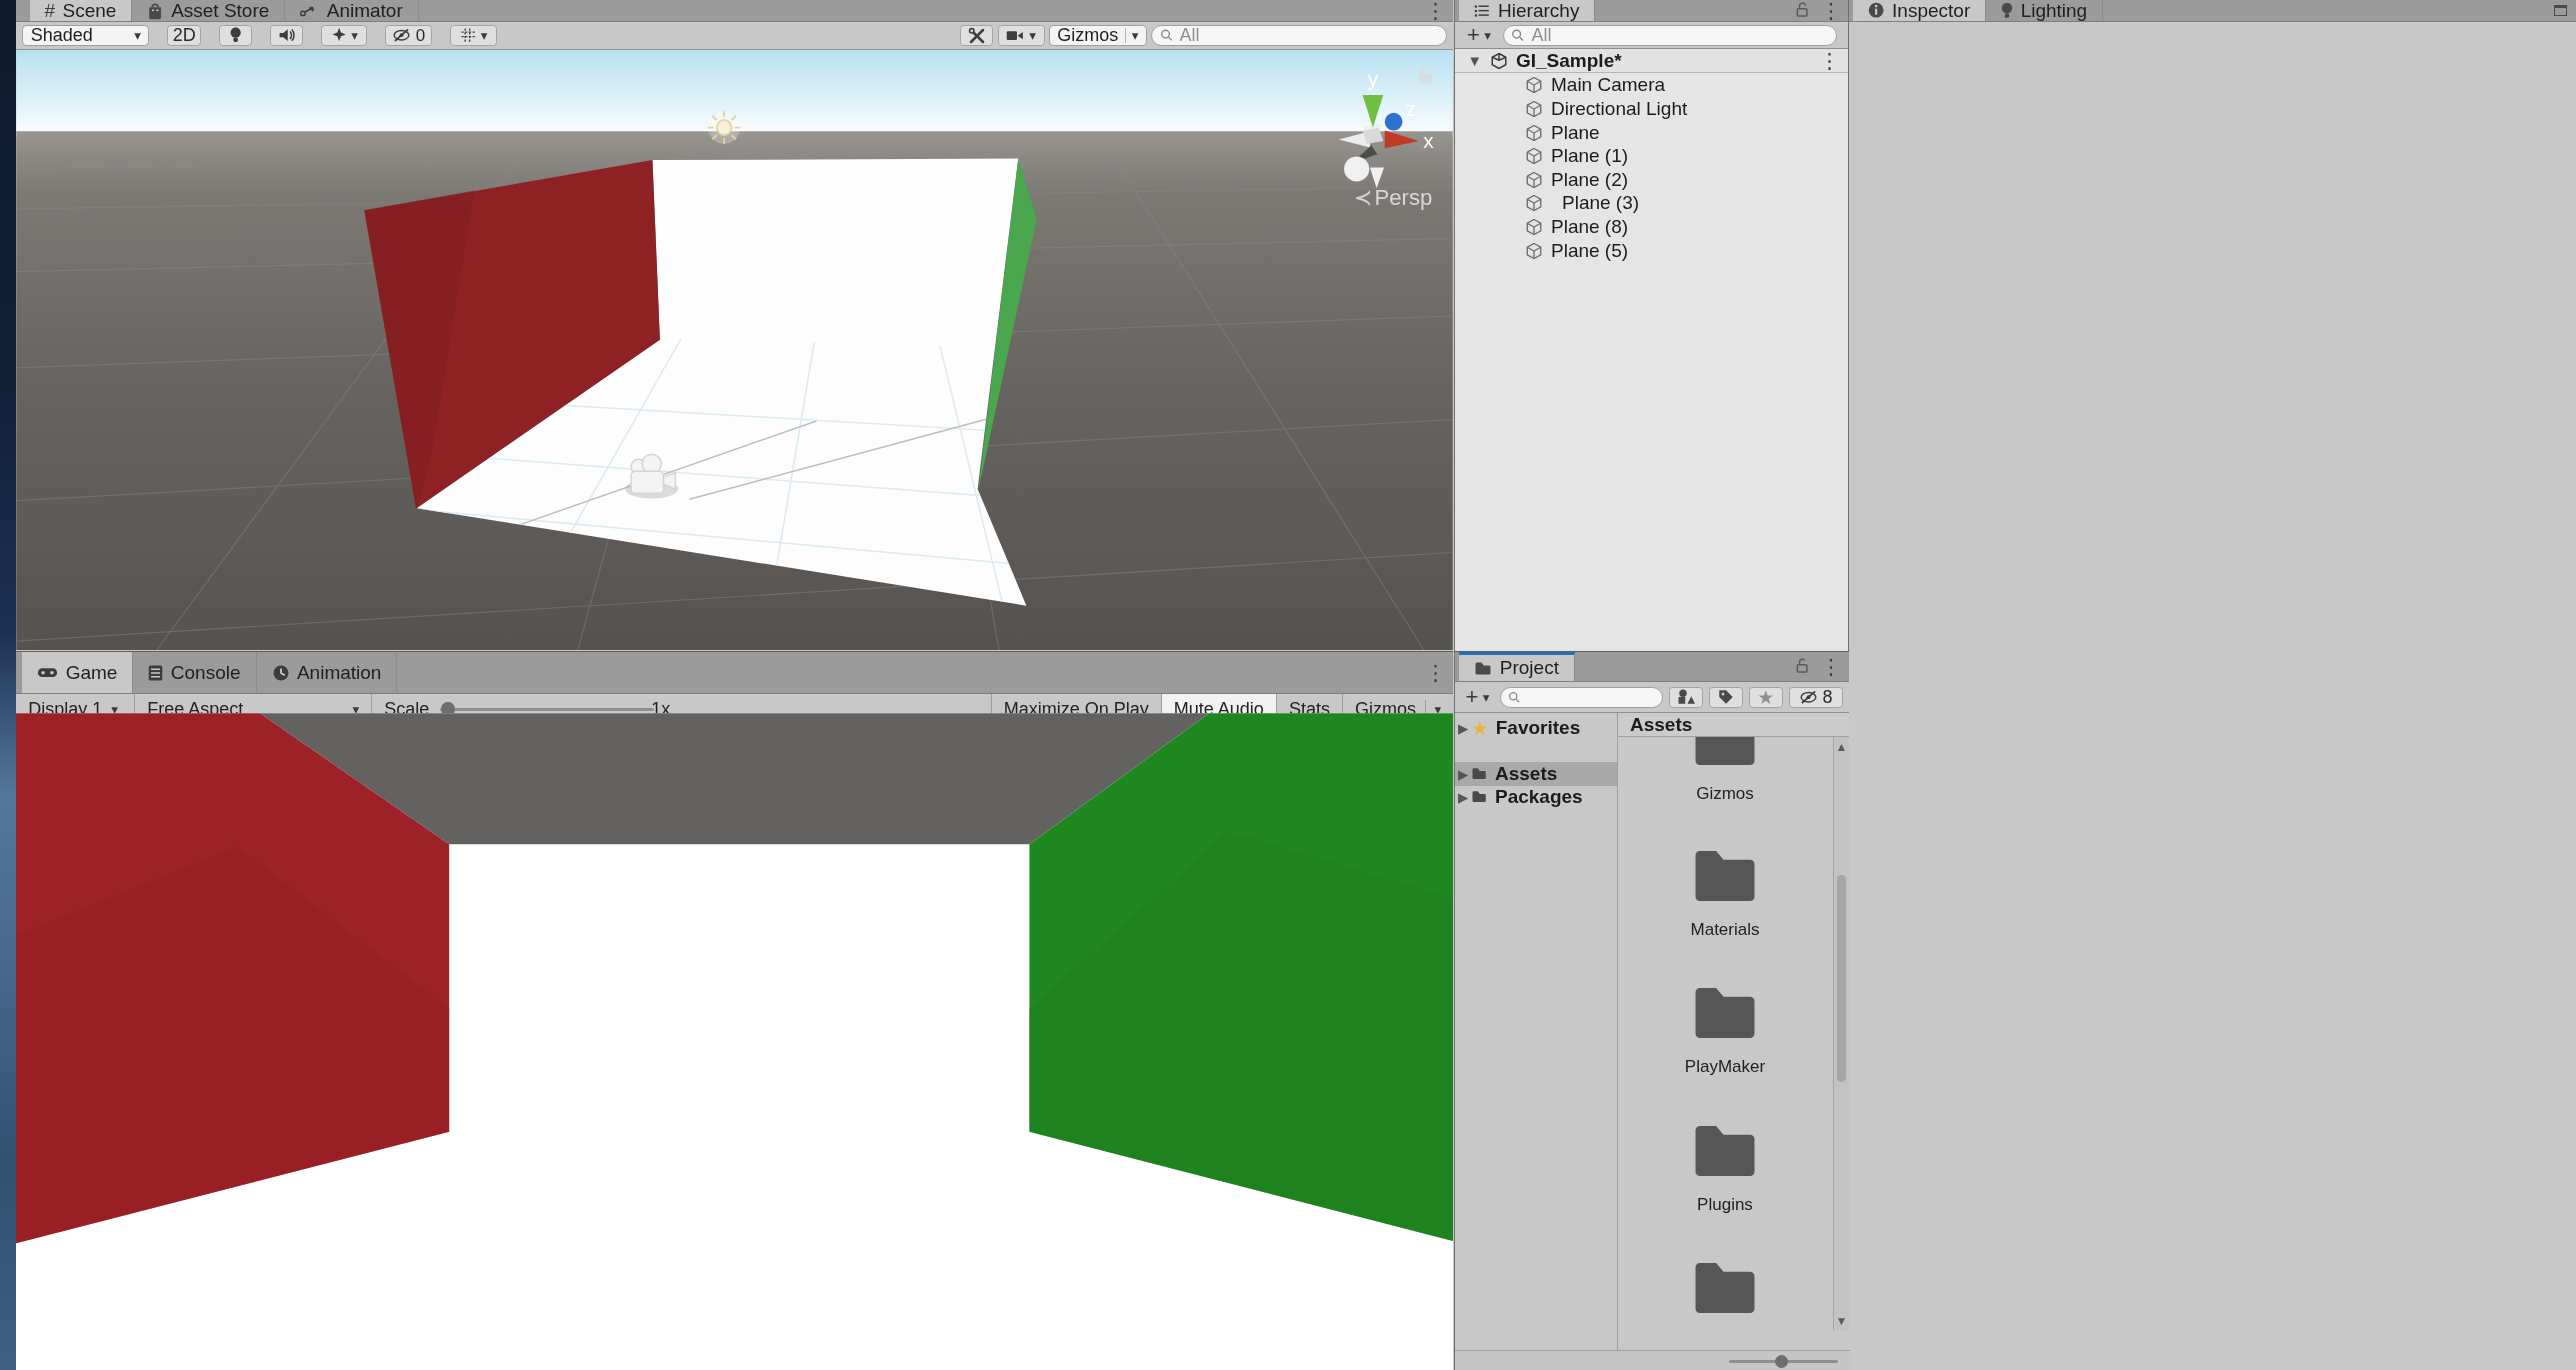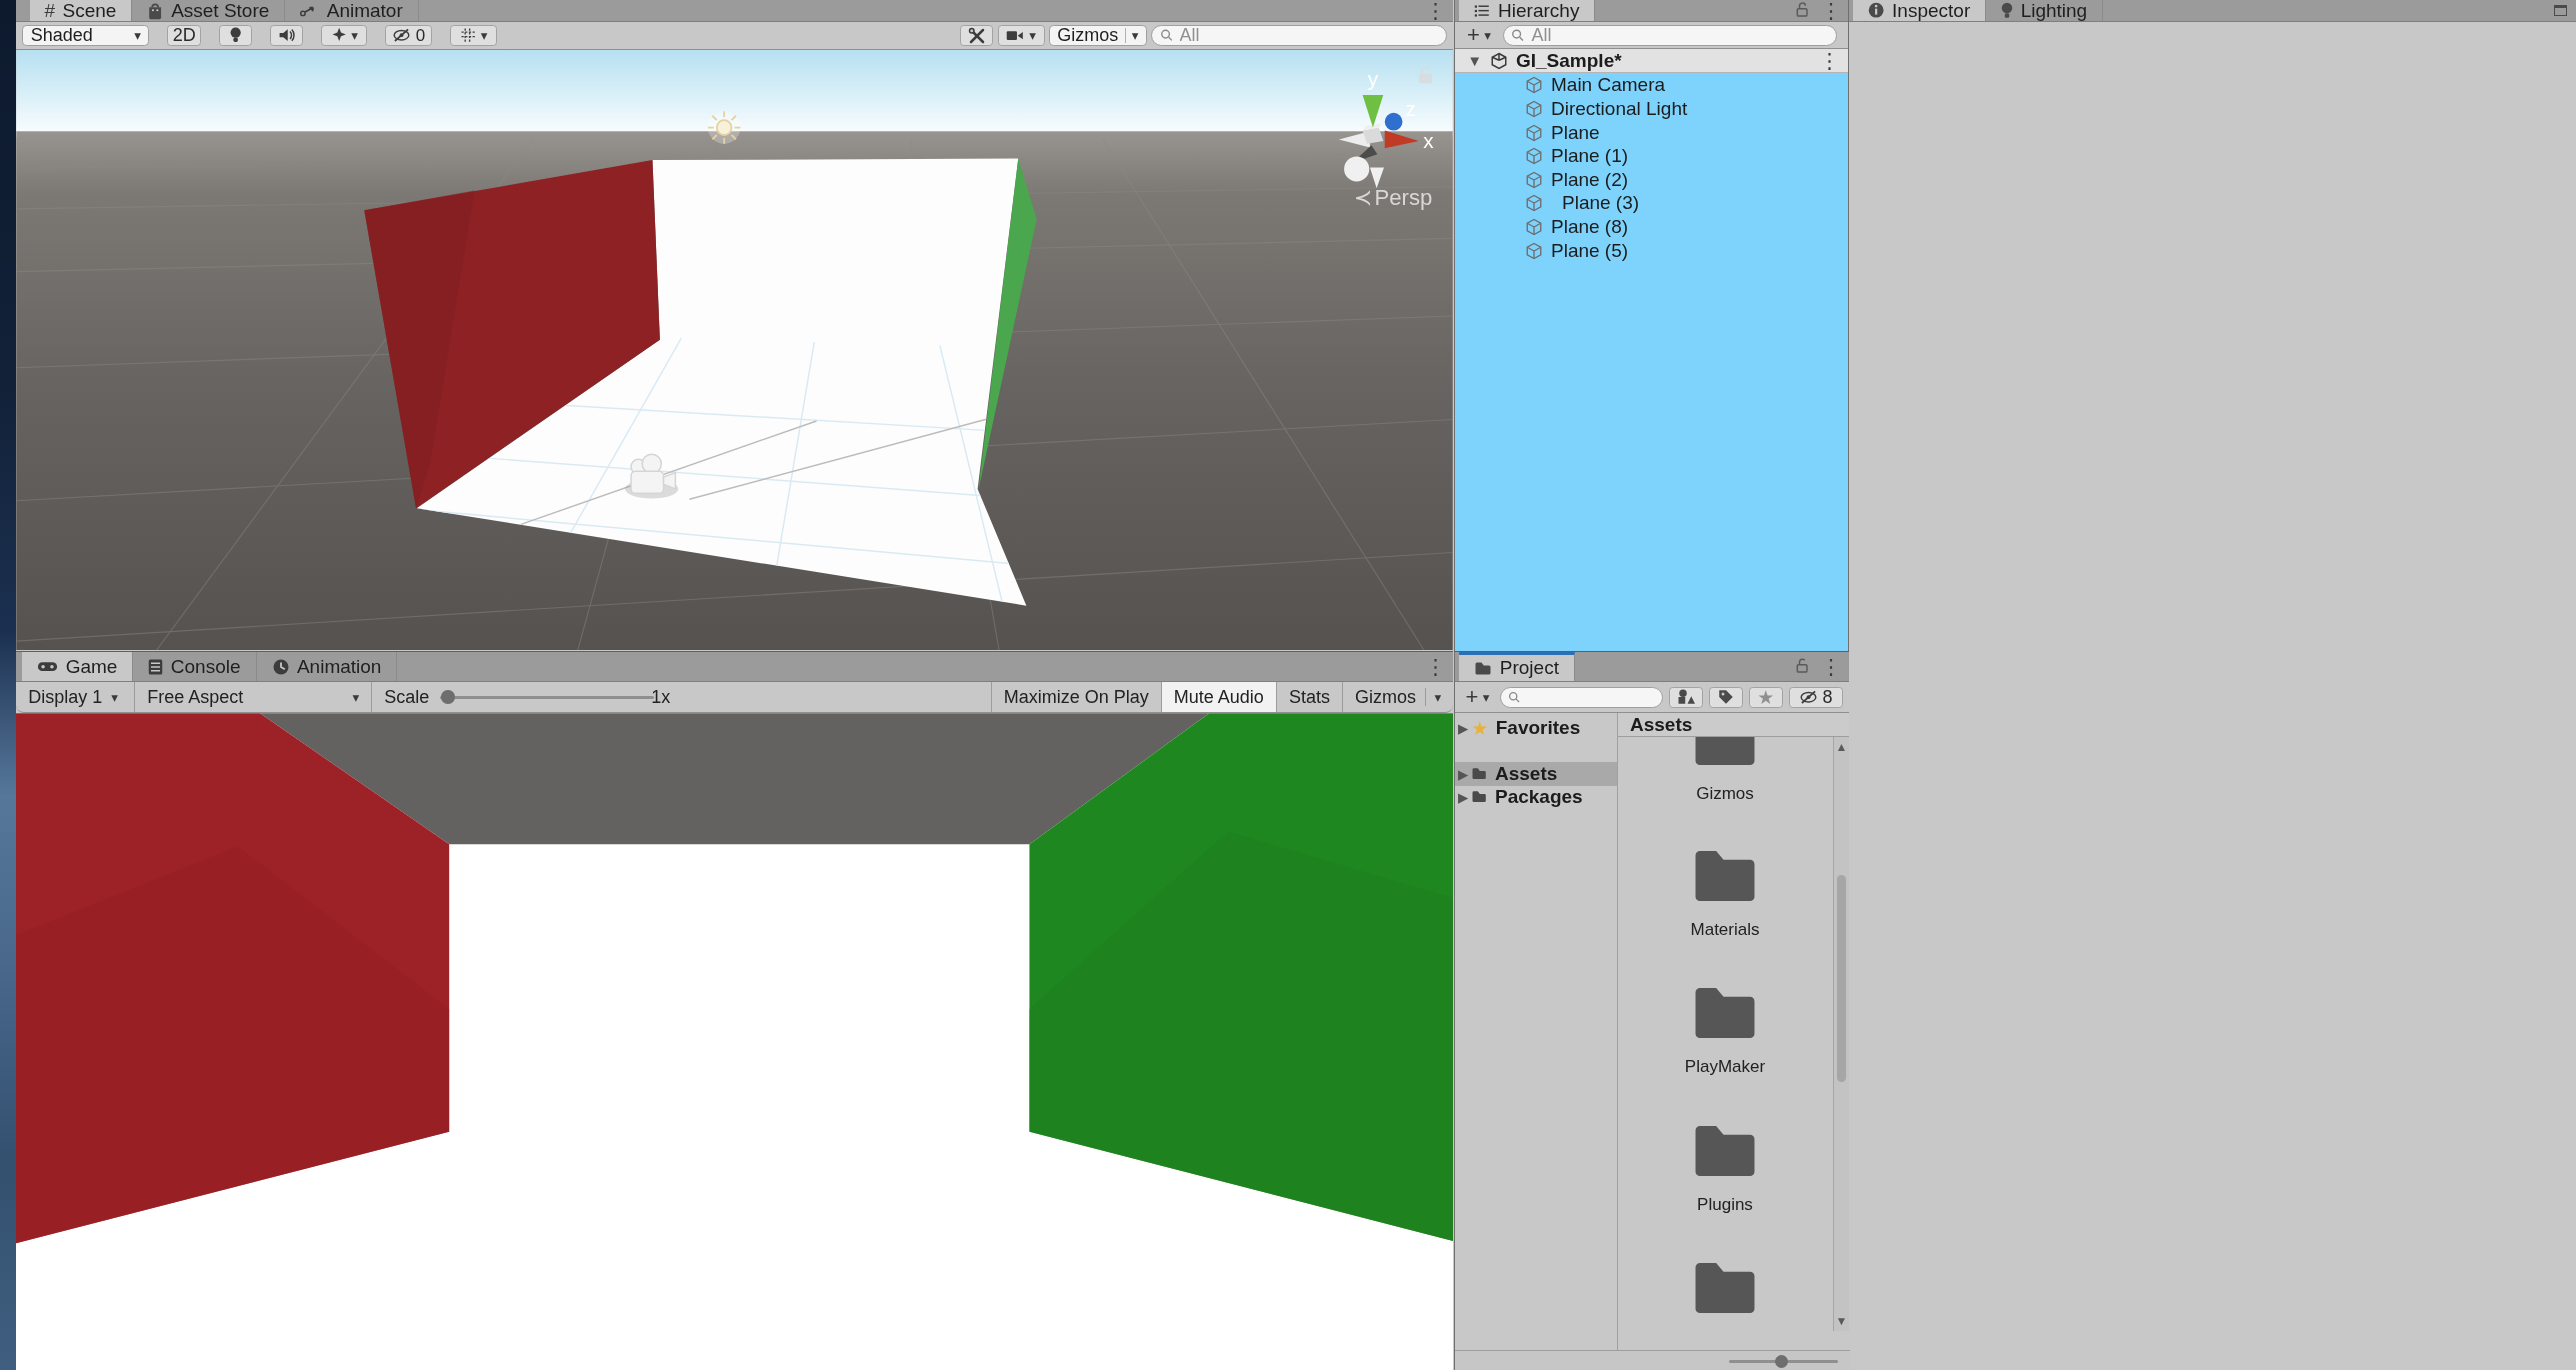--- a/index.html
+++ b/index.html
@@ -244,21 +244,21 @@
       <text x="1838" y="210" fill="#d8d8d8" font-size="30">Persp</text>
       <g transform="translate(1898,22)" opacity="0.75">
         <rect x="0" y="10" width="18" height="13" rx="2" fill="#dadada"></rect>
         <path d="M4 10 v-3 a5 5 0 0 1 10 -1" stroke="#dadada" stroke-width="3" fill="none"></path>
       </g>
     </svg>
   </div>
 </div>
 
 <div class="abs" style="left:16.3px;top:651px;width:1437px;height:720px;border-top:1.5px solid #5f5f5f;">
-  <div class="tabbar" style="height:30px;">
+  <div class="tabbar" style="height:42px;">
     <div style="width:6px;"></div>
     <div class="tab active">
       <svg width="21" height="13.3" viewBox="0 0 28 18">
         <rect x="1" y="3" width="26" height="12" rx="6" fill="#3c3c3c"></rect>
         <circle cx="8" cy="9" r="2.4" fill="#c8c8c8"></circle>
           <circle cx="20" cy="9" r="2.4" fill="#c8c8c8"></circle>
       </svg>
       <span>Game</span>
     </div>
     <div class="tab">
@@ -323,21 +323,21 @@
       <rect x="0" y="0" width="1944" height="892" fill="#ffffff"></rect>
       <polygon points="330,0 1614,0 1371,177 586,177" fill="#646260"></polygon>
       <polygon points="0,0 330,0 586,177 586,566 0,717" fill="#9d2227"></polygon>
       <polygon points="0,300 300,180 586,400 586,566 0,717" fill="#951f24" opacity="0.6"></polygon>
       <polygon points="1614,0 1944,0 1944,714 1371,566 1371,177" fill="#1f871f"></polygon>
       <polygon points="1944,250 1640,160 1371,400 1371,566 1944,714" fill="#1e811e" opacity="0.6"></polygon>
     </svg>
   </div>
 </div>
 
-<div class="abs" style="left:1454px;top:0;width:395px;height:653px;background:#7dd3fc;border-left:1.5px solid #6f6f6f;">
+<div class="abs" style="left:1454px;top:0;width:395px;height:653px;background:#e5e5e5;border-left:1.5px solid #6f6f6f;">
   <div class="tabbar" style="height:22px;">
     <div style="width:4.4px;"></div>
     <div class="tab active">
       <svg width="16.3" height="13.3" viewBox="0 0 22 18">
         <g stroke="#3c3c3c" stroke-width="2">
             <line x1="6" y1="3" x2="20" y2="3"></line>
             <line x1="6" y1="9" x2="20" y2="9"></line>
             <line x1="6" y1="15" x2="20" y2="15"></line>
           </g>
         <g fill="#3c3c3c">

